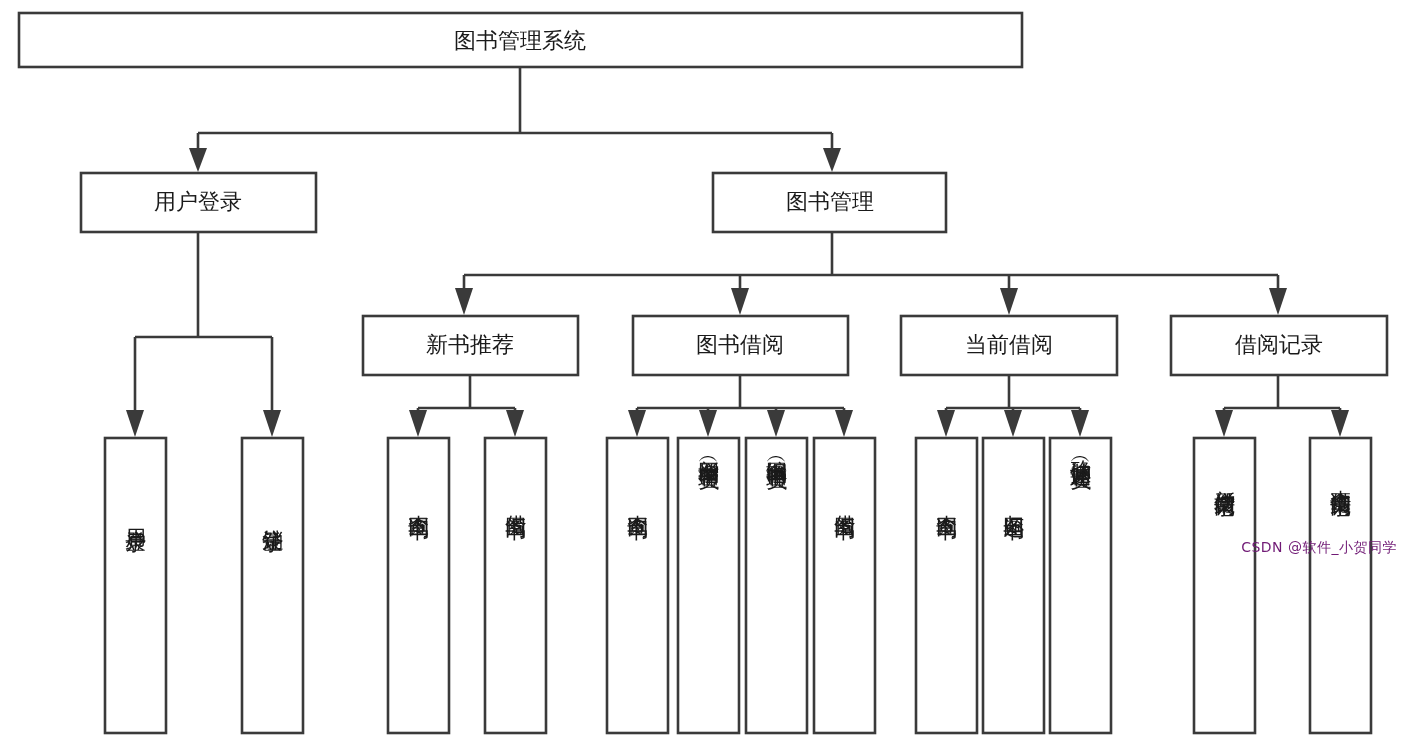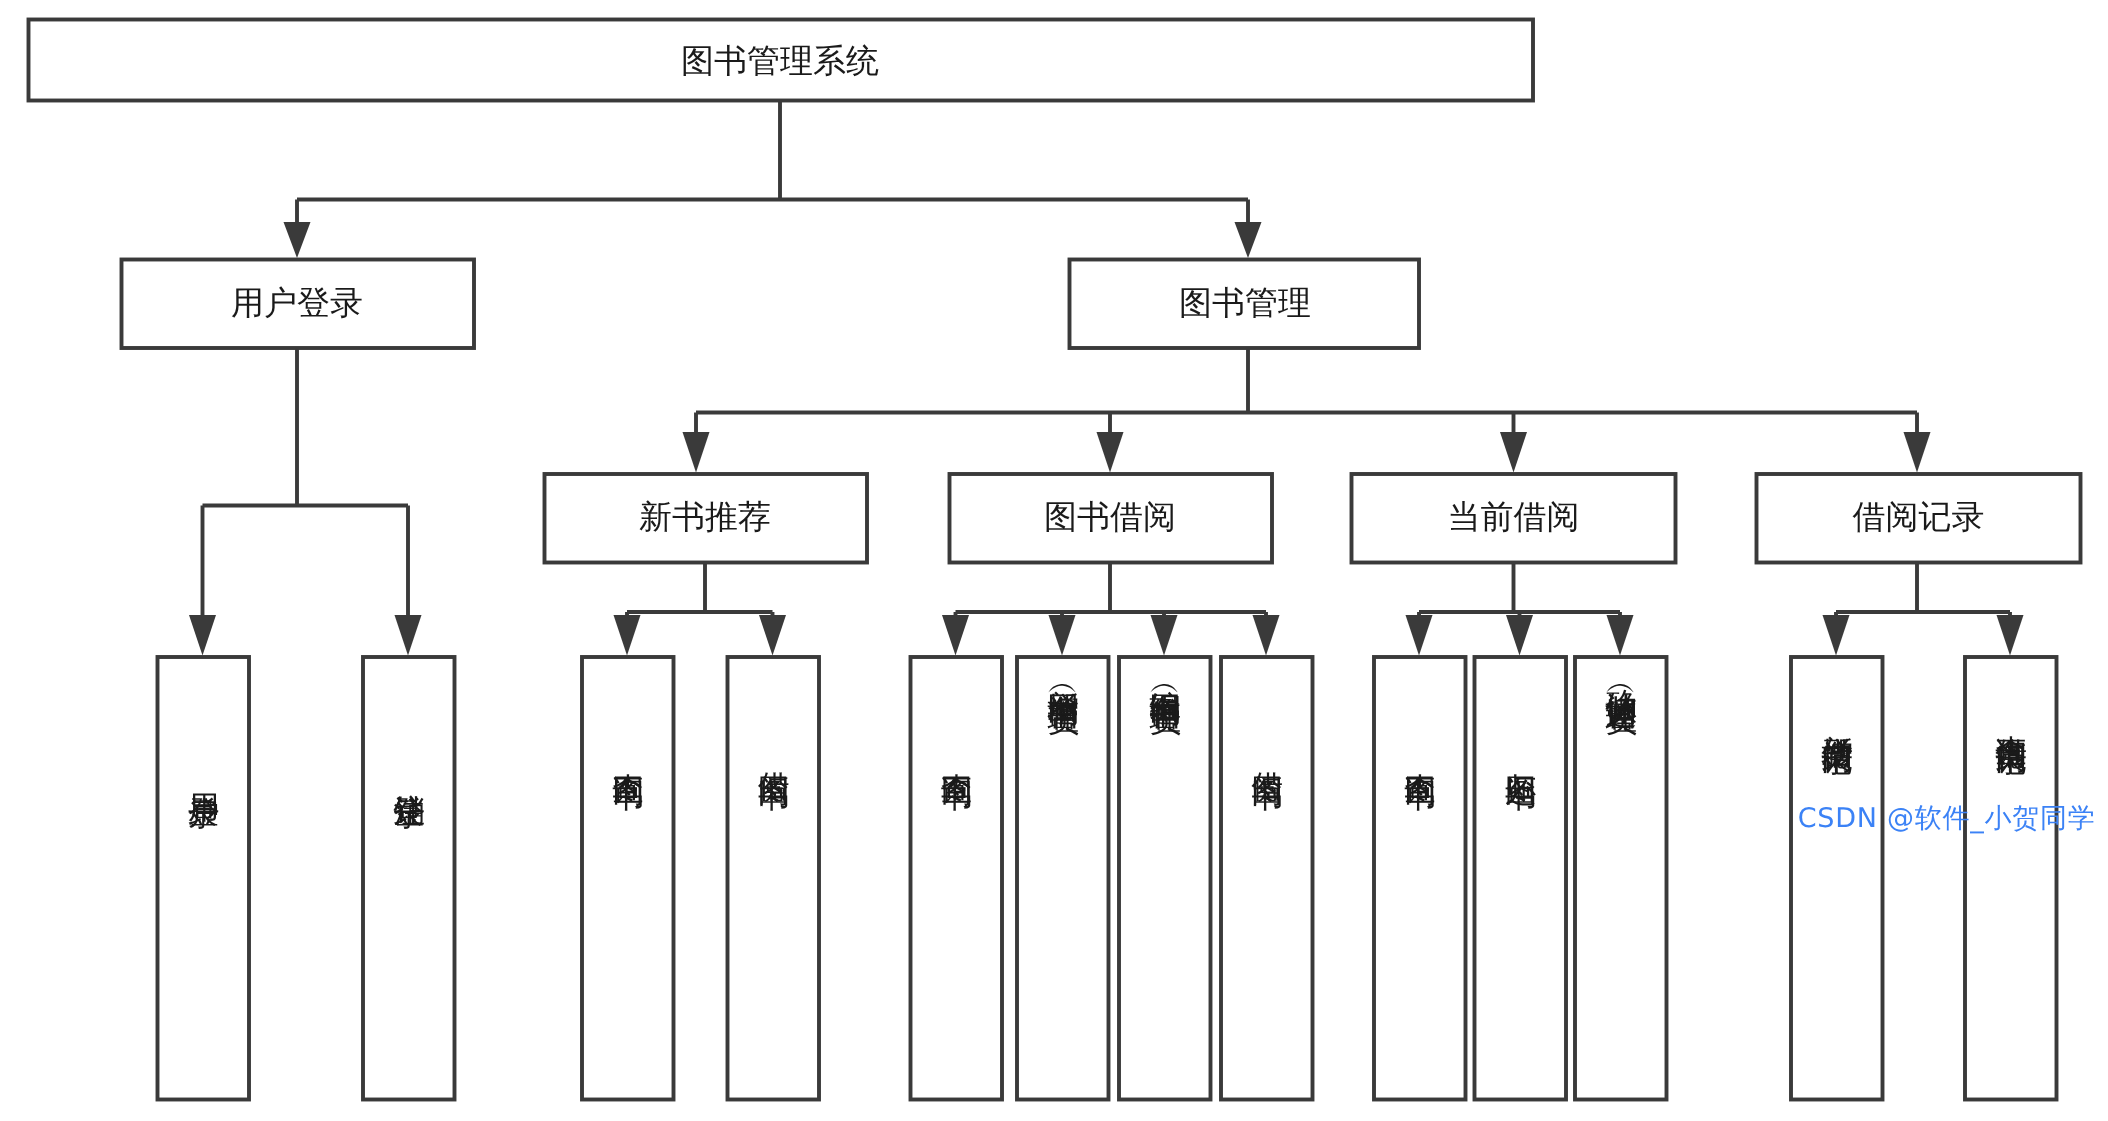--- a/index.html
+++ b/index.html
@@ -64,22 +64,22 @@
     line-height: 1.08;
     letter-spacing: 1.5px;
     color: #1a1a1a;
     white-space: nowrap;
   }
   #watermark {
     position: absolute;
     right: 8px;
     bottom: 6px;
     font-family: "DejaVu Sans", "Liberation Sans", sans-serif;
-    font-size: 18px;
-    color: #3b82f6;
+    font-size: 14px;
+    color: #701a75;
     letter-spacing: 0.5px;
     white-space: nowrap;
   }
 </style>
 </head>
 <body>
 
 <div id="diagram-root">
 
   <svg id="tree-svg" viewBox="0 0 1405 747">

